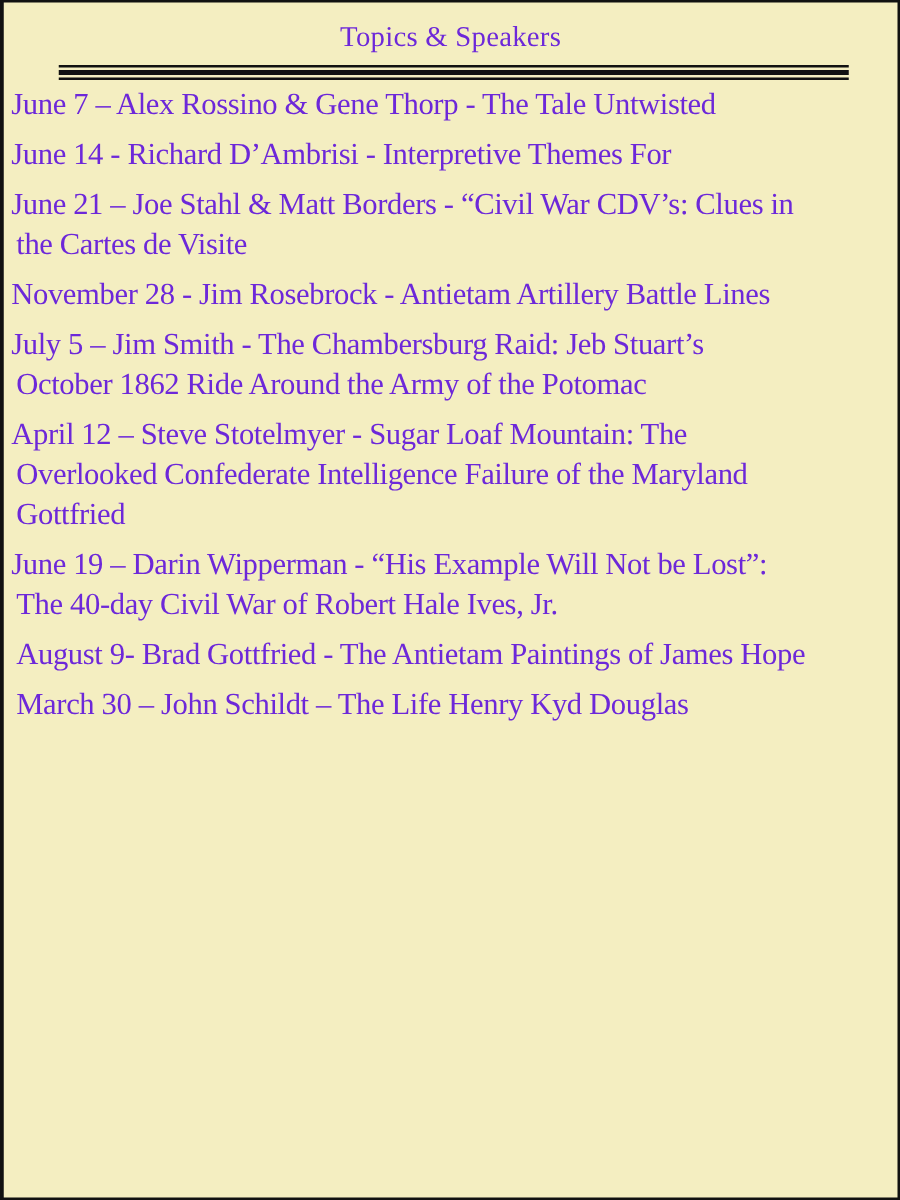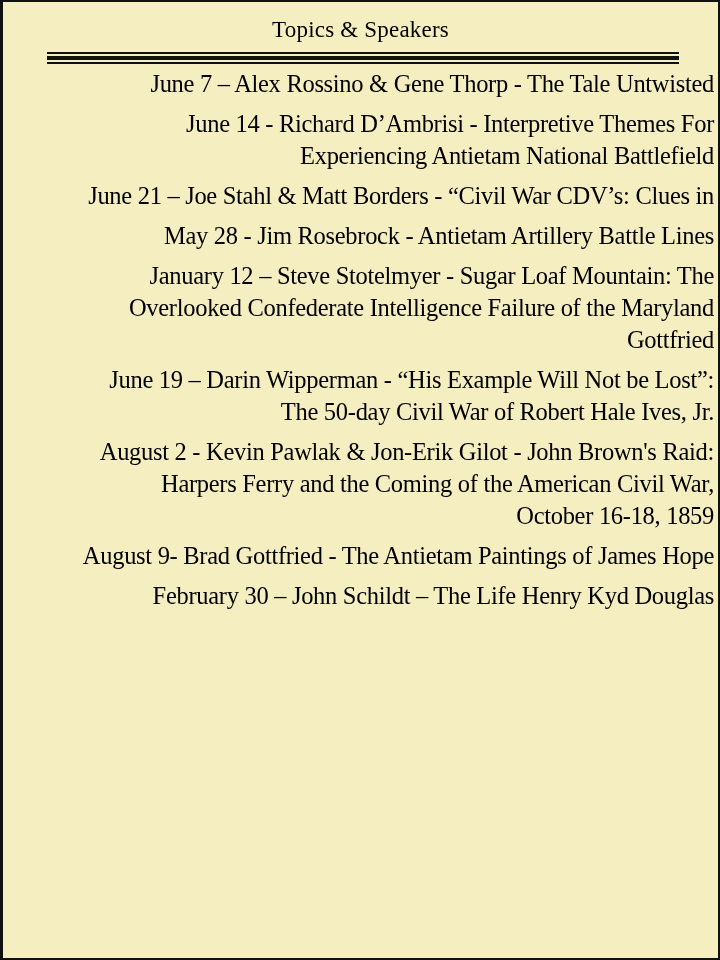--- a/index.html
+++ b/index.html
@@ -16,21 +16,21 @@
       position: relative;
       box-sizing: border-box;
       width: 720px;
       height: 960px;
       background: #f4eec1;
       border-left: 3px solid #111;
       border-top: 2px solid #111;
       border-right: 2px solid #111;
       border-bottom: 2px solid #111;
       font-family: "Liberation Serif", "DejaVu Serif", serif;
-      color: #000000;
+      color: #6d28d9;
     }
     .title {
       position: absolute;
       top: 13px;
       left: 0;
       width: 100%;
       text-align: center;
       font-size: 23px;
       letter-spacing: 0.2px;
       line-height: 30px;
@@ -56,21 +56,20 @@
       position: absolute;
       top: 66px;
       left: 6px;
       right: 4px;
     }
     .event {
       font-size: 24.5px;
       line-height: 32px;
       margin: 0 0 8px 0;
       letter-spacing: -0.3px;
-      text-align: right;
     }
     .event .line {
       display: block;
       white-space: nowrap;
     }
     .event .line.cont {
       padding-left: 4px;
     }
   </style>
 </head>
@@ -84,44 +83,43 @@
     <div class="rule r2"></div>
     <div class="rule r3"></div>
   </div>
 
   <div class="events">
     <div class="event">
       <span class="line">June 7 – Alex Rossino &amp; Gene Thorp - The Tale Untwisted</span>
     </div>
     <div class="event">
       <span class="line">June 14 - Richard D’Ambrisi - Interpretive Themes For</span>
-      <span class="line cont">Experiencing Antietam National Battlefield</span>
     </div>
     <div class="event">
       <span class="line">June 21  – Joe Stahl &amp; Matt Borders - “Civil War CDV’s: Clues in</span>
+      <span class="line cont">the Cartes de Visite</span>
     </div>
     <div class="event">
-      <span class="line">May 28 - Jim Rosebrock  - Antietam Artillery Battle Lines</span>
+      <span class="line">November 28 - Jim Rosebrock  - Antietam Artillery Battle Lines</span>
     </div>
     <div class="event">
-      <span class="line">January 12 – Steve Stotelmyer - Sugar Loaf Mountain: The</span>
+      <span class="line">July 5 – Jim Smith - The Chambersburg Raid: Jeb Stuart’s</span>
+      <span class="line cont">October 1862 Ride Around the Army of the Potomac</span>
+    </div>
+    <div class="event">
+      <span class="line">April 12 – Steve Stotelmyer - Sugar Loaf Mountain: The</span>
       <span class="line cont">Overlooked Confederate Intelligence Failure of the Maryland</span>
       <span class="line cont">Gottfried</span>
     </div>
     <div class="event">
       <span class="line">June 19 – Darin Wipperman - “His Example Will Not be Lost”:</span>
-      <span class="line cont">The 50-day Civil War of Robert Hale Ives, Jr.</span>
-    </div>
-    <div class="event">
-      <span class="line cont">August 2 - Kevin Pawlak &amp; Jon-Erik Gilot -  John Brown's Raid:</span>
-      <span class="line cont">Harpers Ferry and the Coming of the American Civil War,</span>
-      <span class="line cont">October 16-18, 1859</span>
+      <span class="line cont">The 40-day Civil War of Robert Hale Ives, Jr.</span>
     </div>
     <div class="event">
       <span class="line cont">August 9- Brad Gottfried - The Antietam Paintings of James Hope</span>
     </div>
     <div class="event">
     </div>
     <div class="event">
-      <span class="line cont">February 30 – John Schildt – The Life Henry Kyd Douglas</span>
+      <span class="line cont">March 30 – John Schildt – The Life Henry Kyd Douglas</span>
     </div>
   </div>
 </div>
 
 </body></html>

